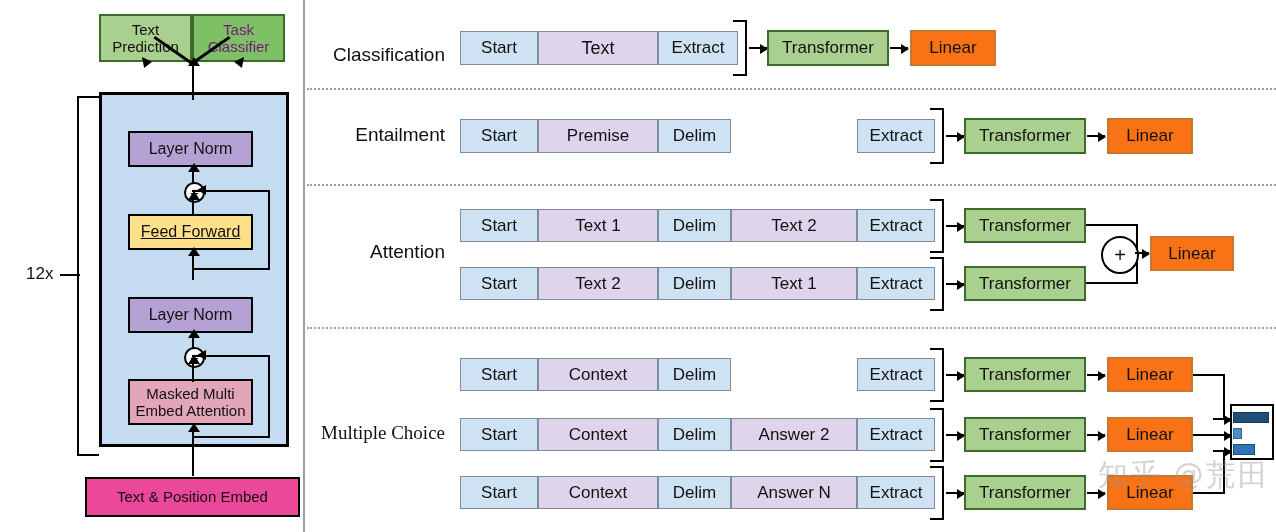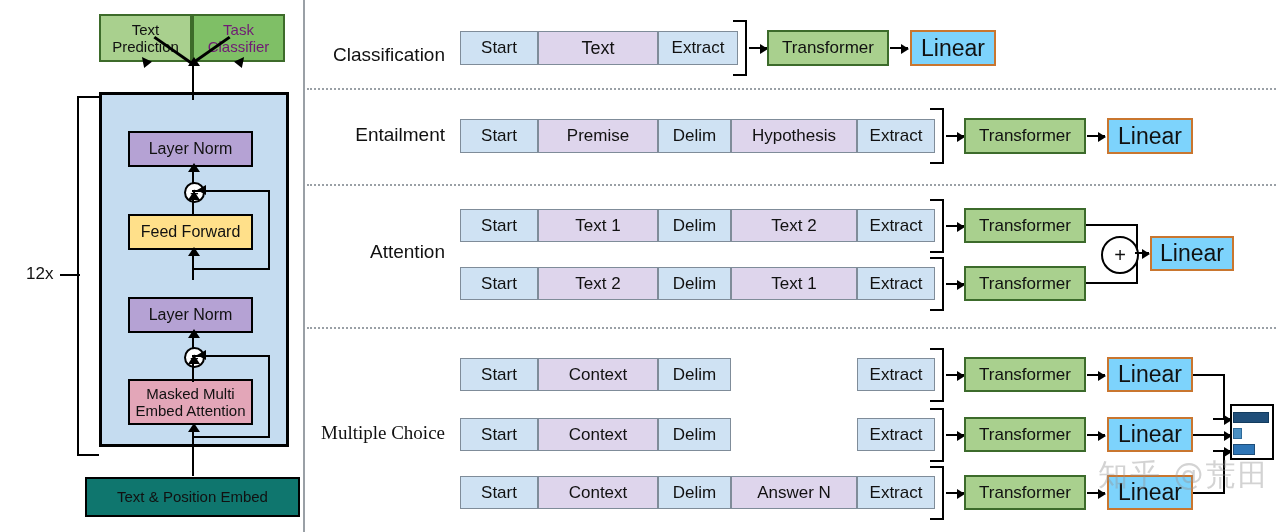--- a/index.html
+++ b/index.html
@@ -9,30 +9,30 @@
   .box{position:absolute;box-sizing:border-box;display:flex;align-items:center;justify-content:center;
        text-align:center;line-height:1.15;white-space:pre-line;}
   .ln{position:absolute;background:#000;}
   .dotted{position:absolute;height:0;border-top:2px dotted #9aa0a6;}
 
   
   .blueplate{position:absolute;background:#c5dcf0;border:3px solid #000;box-sizing:border-box;}
   .b-green-l{background:#a9d08e;border:2px solid #3d6b2a;color:#111;}
   .b-green-d{background:#7fbf66;border:2px solid #3d6b2a;color:#701a75;}
   .b-purple-m{background:#b5a2d4;border:2px solid #000;}
-  .b-yellow{background:#ffe08a;border:2px solid #000;}
+  .b-yellow{background:#ffe08a;border:2px solid #000;text-decoration:underline;}
   .b-pink{background:#e3a6b8;border:2px solid #000;}
-  .b-orange-l{background:#0f766e;border:2px solid #000;}
+  .b-orange-l{background:#ec4899;border:2px solid #000;}
 
   
   .tok{background:#cfe2f3;border:1px solid #7f8c99;box-sizing:border-box;font-size:14px;color:#111;}
   .tok.purple{background:#ded5ec;}
   .tok.big{font-size:17px;}
   .xf{background:#a9d08e;border:2px solid #3c6b2b;font-size:17px;}
-  .lin{background:#7dd3fc;border:2px solid #c9762f;font-size:23px;}
+  .lin{background:#f97316;border:2px solid #c9762f;font-size:17px;}
   .rowlabel{position:absolute;font-size:19px;color:#111;text-align:right;}
 
   .bracket{position:absolute;box-sizing:border-box;border:2px solid #000;border-left:none;}
   .arrow{position:absolute;height:0;border-top:2px solid #000;}
   .arrow:after{content:"";position:absolute;right:-1px;top:-5px;border-left:8px solid #000;
                border-top:5px solid transparent;border-bottom:5px solid transparent;}
   .arrowup{position:absolute;width:0;border-left:2px solid #000;}
   .arrowup:after{content:"";position:absolute;left:-6px;top:-9px;border-bottom:9px solid #000;
                  border-left:6px solid transparent;border-right:6px solid transparent;}
 
@@ -114,21 +114,20 @@
 
   <div class="box xf" style="left:767px;top:30px;width:122px;height:36px;">Transformer</div>
   <div class="arrow" style="left:890px;top:47px;width:18px;"></div>
   <div class="box lin" style="left:910px;top:30px;width:86px;height:36px;">Linear</div>
 
   <div class="rowlabel" style="left:300px;top:124px;width:145px;">Entailment</div>
 
   <div class="box tok big" style="left:460px;top:119px;width:78px;height:34px;">Start</div>
   <div class="box tok purple big" style="left:538px;top:119px;width:120px;height:34px;">Premise</div>
   <div class="box tok big" style="left:658px;top:119px;width:73px;height:34px;">Delim</div>
-  <div class="box tok purple big" style="left:731px;top:119px;width:126px;height:34px;">Hypothesis</div>
   <div class="box tok big" style="left:857px;top:119px;width:78px;height:34px;">Extract</div>
 
   <div class="bracket" style="left:930px;top:108px;width:14px;height:56px;"></div>
   <div class="arrow" style="left:946px;top:135px;width:18px;"></div>
 
   <div class="box xf" style="left:964px;top:118px;width:122px;height:36px;">Transformer</div>
   <div class="arrow" style="left:1087px;top:135px;width:18px;"></div>
   <div class="box lin" style="left:1107px;top:118px;width:86px;height:36px;">Linear</div>
 
   <div class="rowlabel" style="left:300px;top:241px;width:145px;">Attention</div>
@@ -166,20 +165,21 @@
   <div class="box tok big" style="left:857px;top:358px;width:78px;height:33px;">Extract</div>
   <div class="bracket" style="left:930px;top:348px;width:14px;height:54px;"></div>
   <div class="arrow" style="left:946px;top:374px;width:18px;"></div>
   <div class="box xf" style="left:964px;top:357px;width:122px;height:35px;">Transformer</div>
   <div class="arrow" style="left:1087px;top:374px;width:18px;"></div>
   <div class="box lin" style="left:1107px;top:357px;width:86px;height:35px;">Linear</div>
 
   <div class="box tok big" style="left:460px;top:418px;width:78px;height:33px;">Start</div>
   <div class="box tok purple big" style="left:538px;top:418px;width:120px;height:33px;">Context</div>
   <div class="box tok big" style="left:658px;top:418px;width:73px;height:33px;">Delim</div>
+  <div class="box tok purple big" style="left:731px;top:418px;width:126px;height:33px;">Answer 2</div>
   <div class="box tok big" style="left:857px;top:418px;width:78px;height:33px;">Extract</div>
   <div class="bracket" style="left:930px;top:408px;width:14px;height:54px;"></div>
   <div class="arrow" style="left:946px;top:434px;width:18px;"></div>
   <div class="box xf" style="left:964px;top:417px;width:122px;height:35px;">Transformer</div>
   <div class="arrow" style="left:1087px;top:434px;width:18px;"></div>
   <div class="box lin" style="left:1107px;top:417px;width:86px;height:35px;">Linear</div>
 
   <div class="box tok big" style="left:460px;top:476px;width:78px;height:33px;">Start</div>
   <div class="box tok purple big" style="left:538px;top:476px;width:120px;height:33px;">Context</div>
   <div class="box tok big" style="left:658px;top:476px;width:73px;height:33px;">Delim</div>

